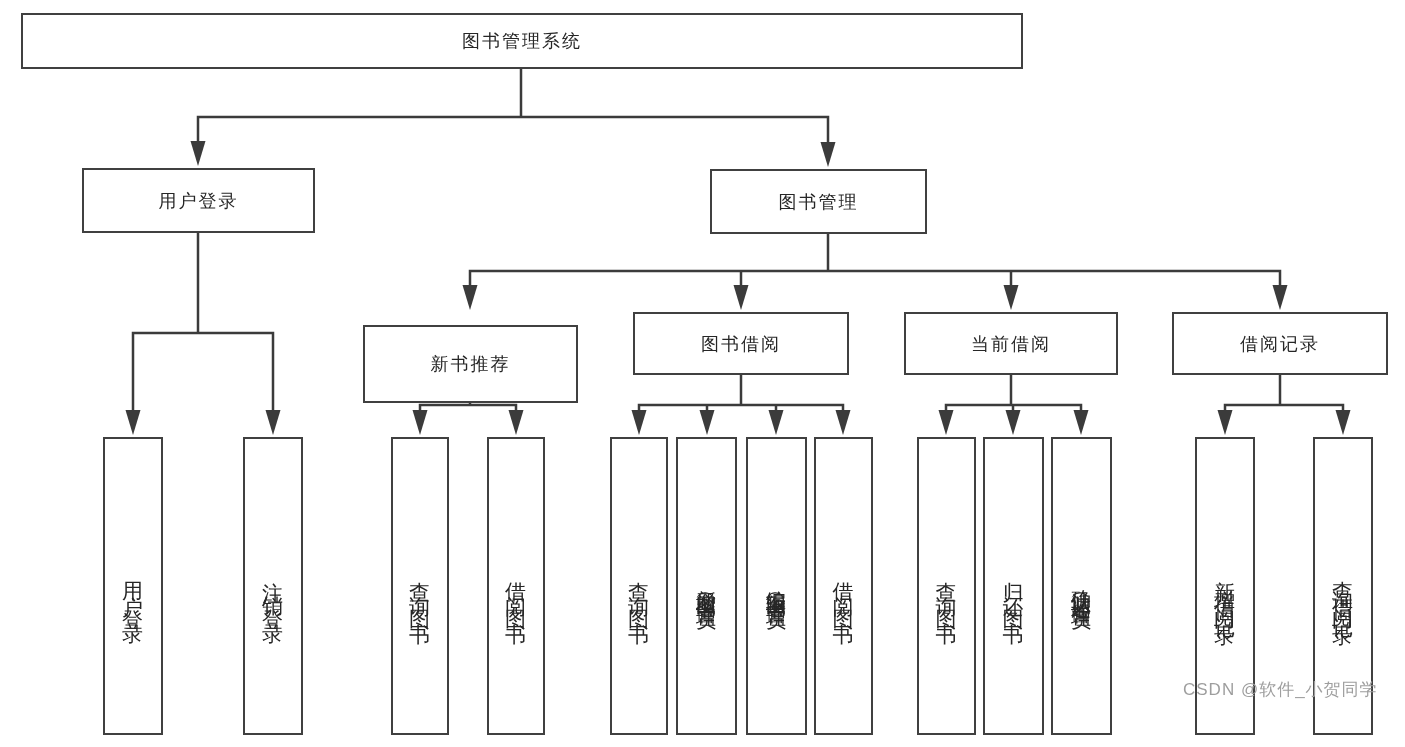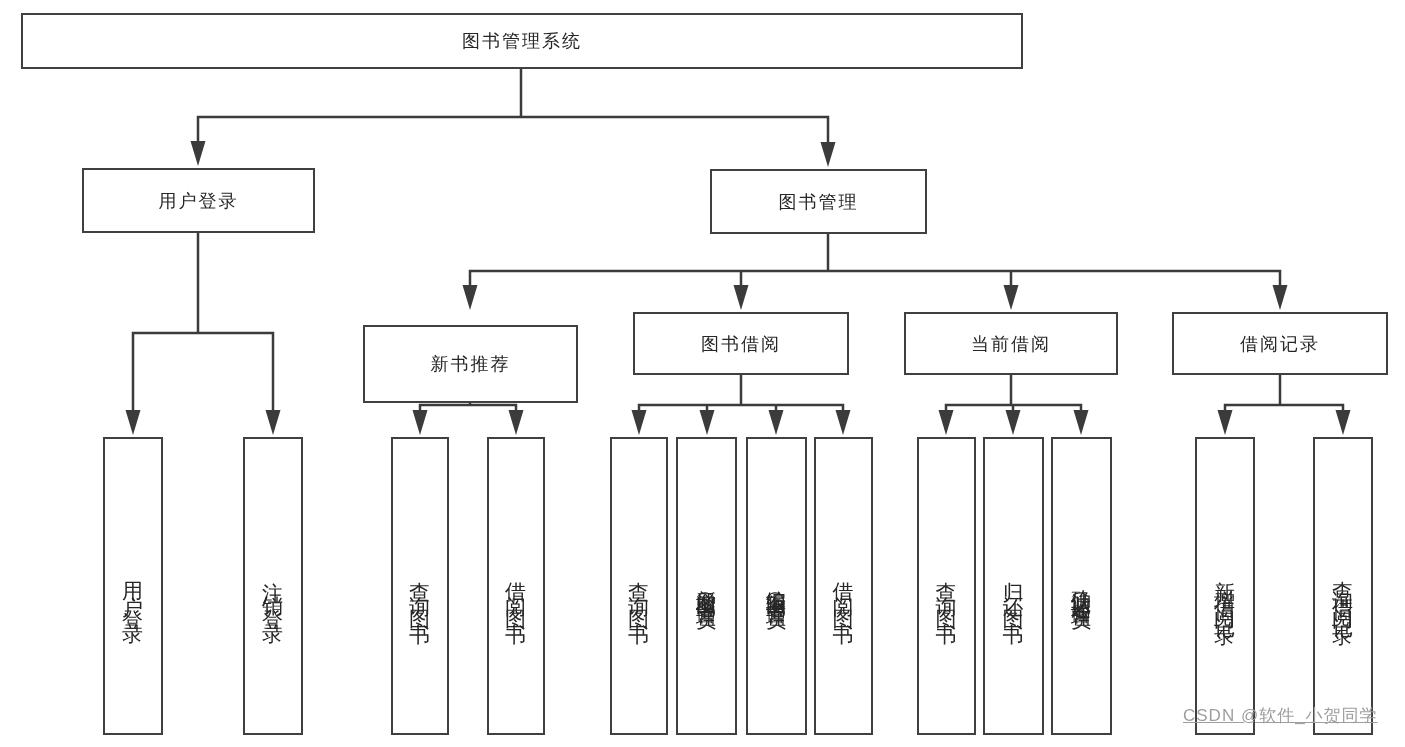--- a/index.html
+++ b/index.html
@@ -51,27 +51,26 @@
   .leaf-bb-edit    { left: 746px; width: 61px; }
   .leaf-bb-borrow  { left: 814px; width: 59px; }
   .leaf-cb-query   { left: 917px; width: 59px; }
   .leaf-cb-return  { left: 983px; width: 61px; }
   .leaf-cb-confirm { left: 1051px; width: 61px; }
   .leaf-br-add     { left: 1195px; }
   .leaf-br-query   { left: 1313px; }
 
   .watermark {
     position: absolute;
-    left: 1183px; top: 704px;
+    left: 1183px; top: 678px;
     z-index: 2;
     font-size: 17px;
     color: #9e9e9e;
     white-space: nowrap;
     letter-spacing: 1px;
-    text-decoration: underline;
   }
 </style>
 </head>
 <body>
 
 <div id="stage">
 
   <svg id="wires" width="1405" height="747" viewBox="0 0 1405 747">
     <g stroke="#3b3b3b" stroke-width="2.5" fill="none">
 

